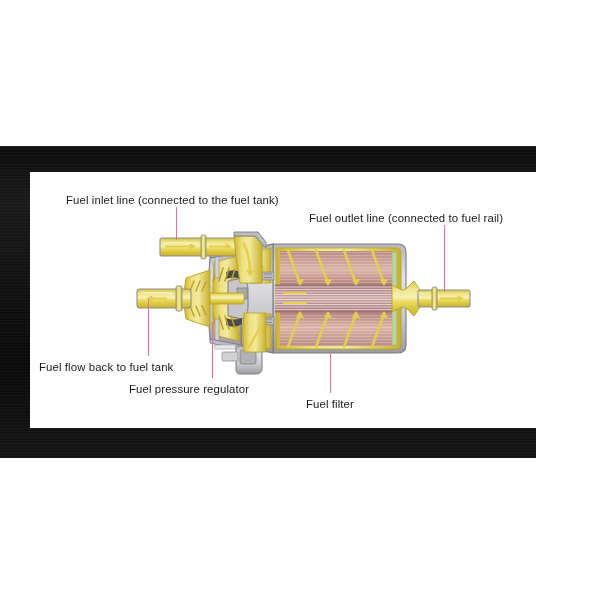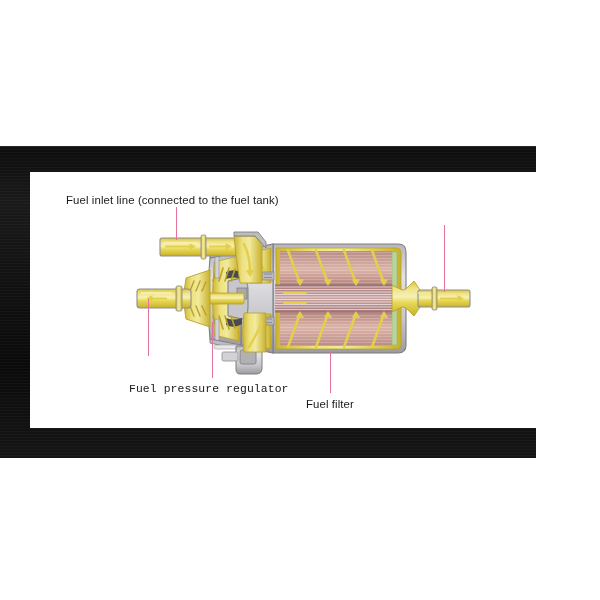--- a/index.html
+++ b/index.html
@@ -295,16 +295,18 @@
     </g>
   </svg>
 
   <div class="leader" style="left:176px; top:207px; height:33px;"></div>
   <div class="leader" style="left:444px; top:225px; height:67px;"></div>
   <div class="leader" style="left:148px; top:299px; height:57px;"></div>
   <div class="leader" style="left:212px; top:322px; height:56px;"></div>
   <div class="leader" style="left:330px; top:352px; height:41px;"></div>
 
   <div class="label" style="left:66px; top:194px;">Fuel inlet line (connected to the fuel tank)</div>
-  <div class="label" style="left:129px; top:383px;font-family:Liberation Mono, monospace;">Fuel pressure regulator</div>
+  <div class="label" style="left:309px; top:212px;">Fuel outlet line (connected to fuel rail)</div>
+  <div class="label" style="left:39px; top:361px;">Fuel flow back to fuel tank</div>
+  <div class="label" style="left:129px; top:383px;">Fuel pressure regulator</div>
   <div class="label" style="left:306px; top:398px;text-align:right;">Fuel filter</div>
 
 </div>
 
 </body></html>

